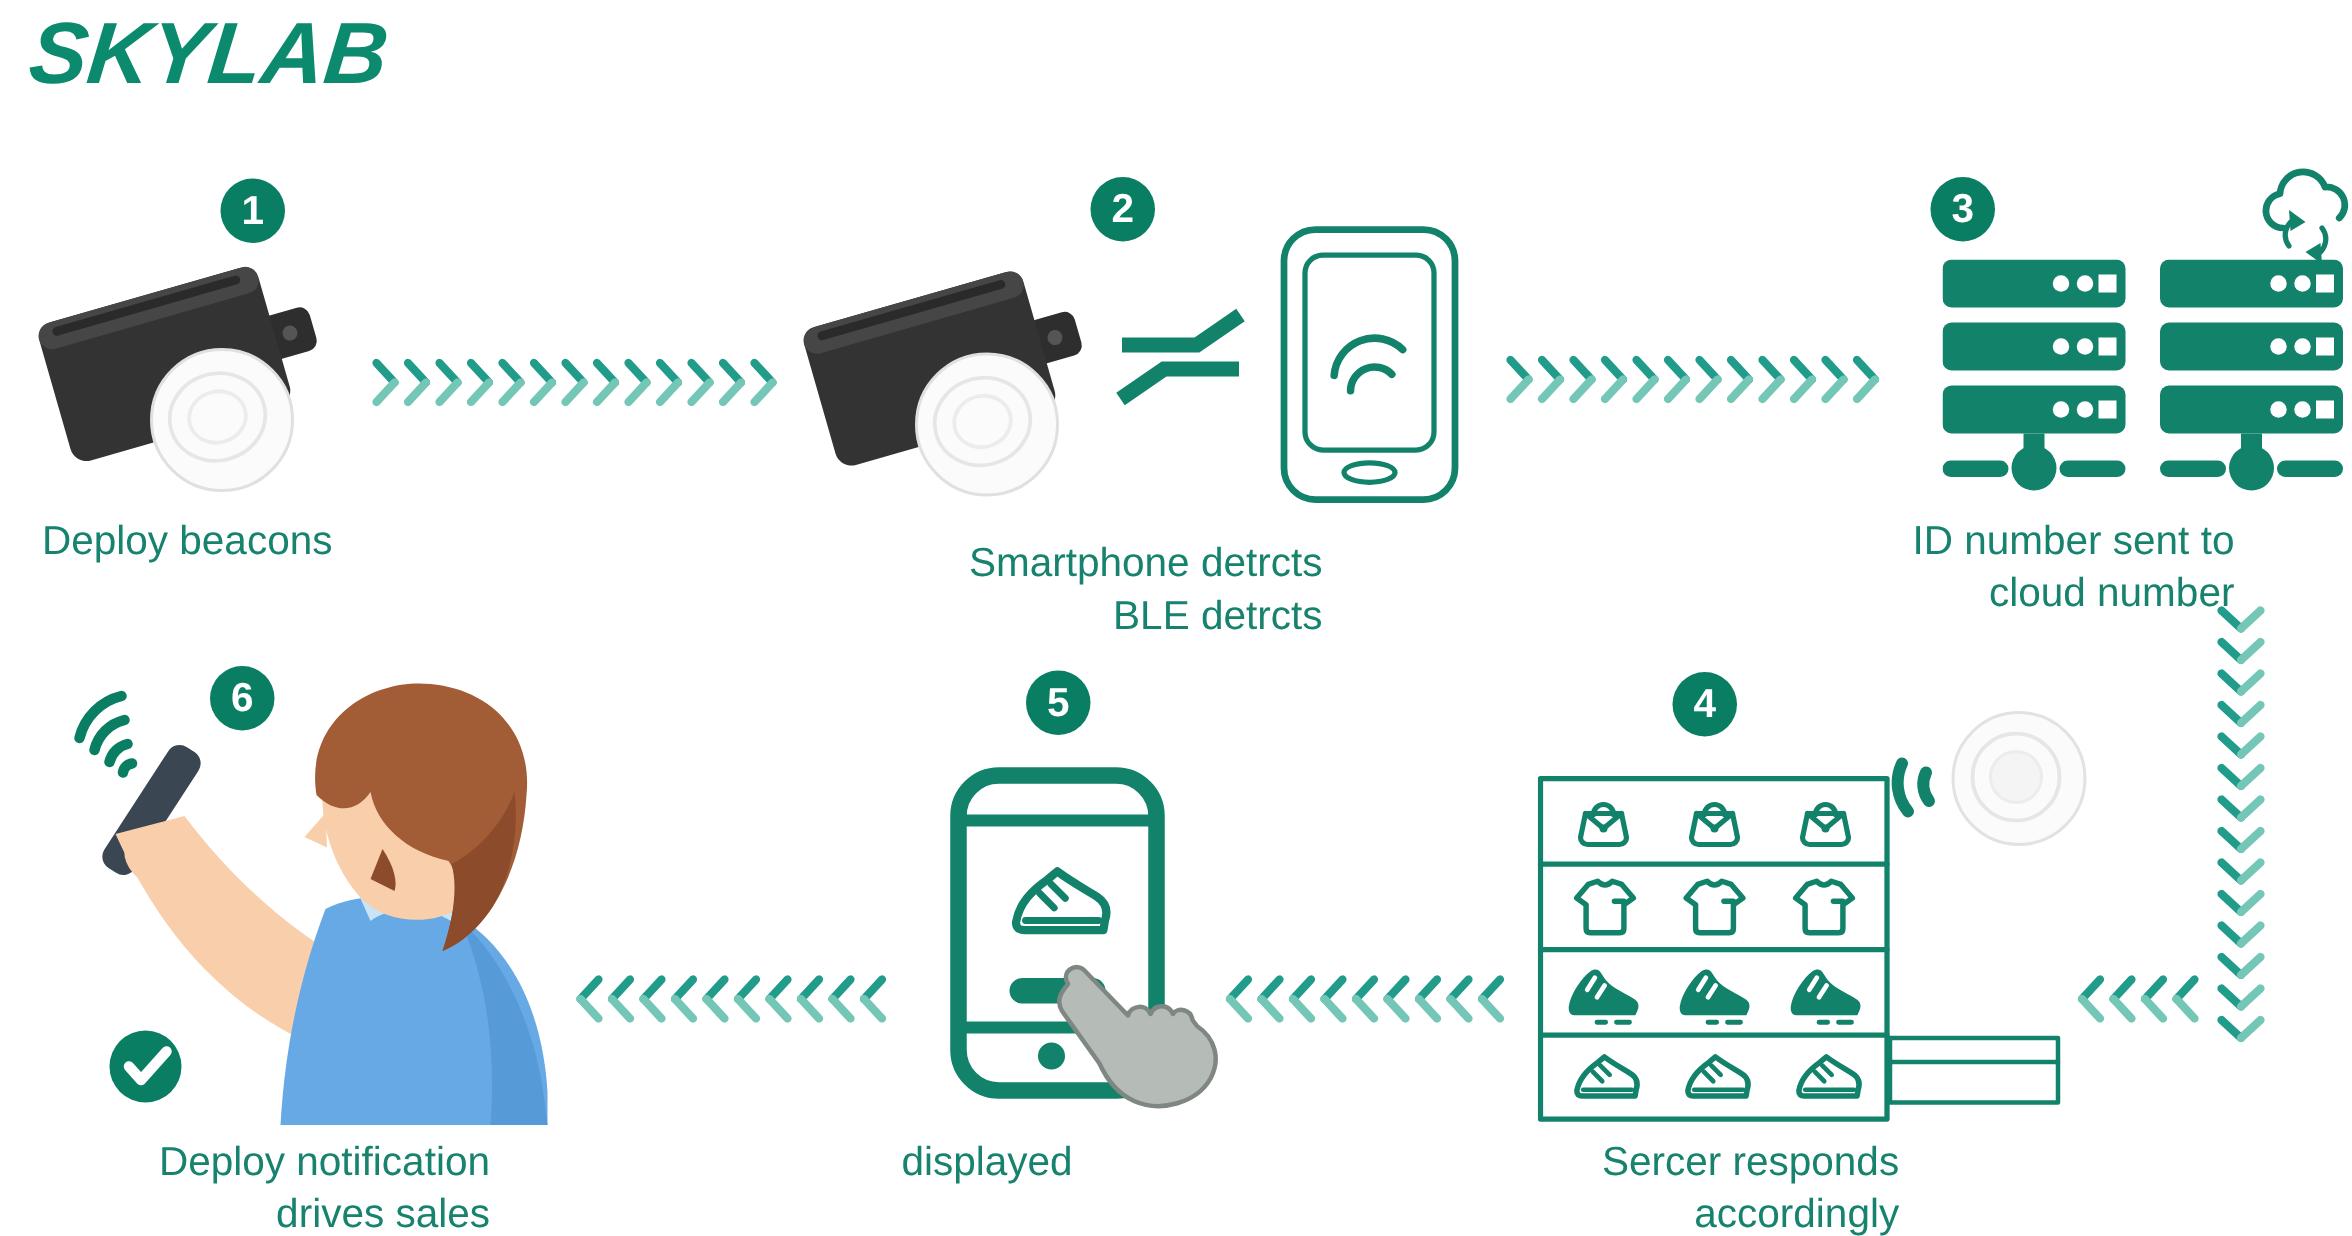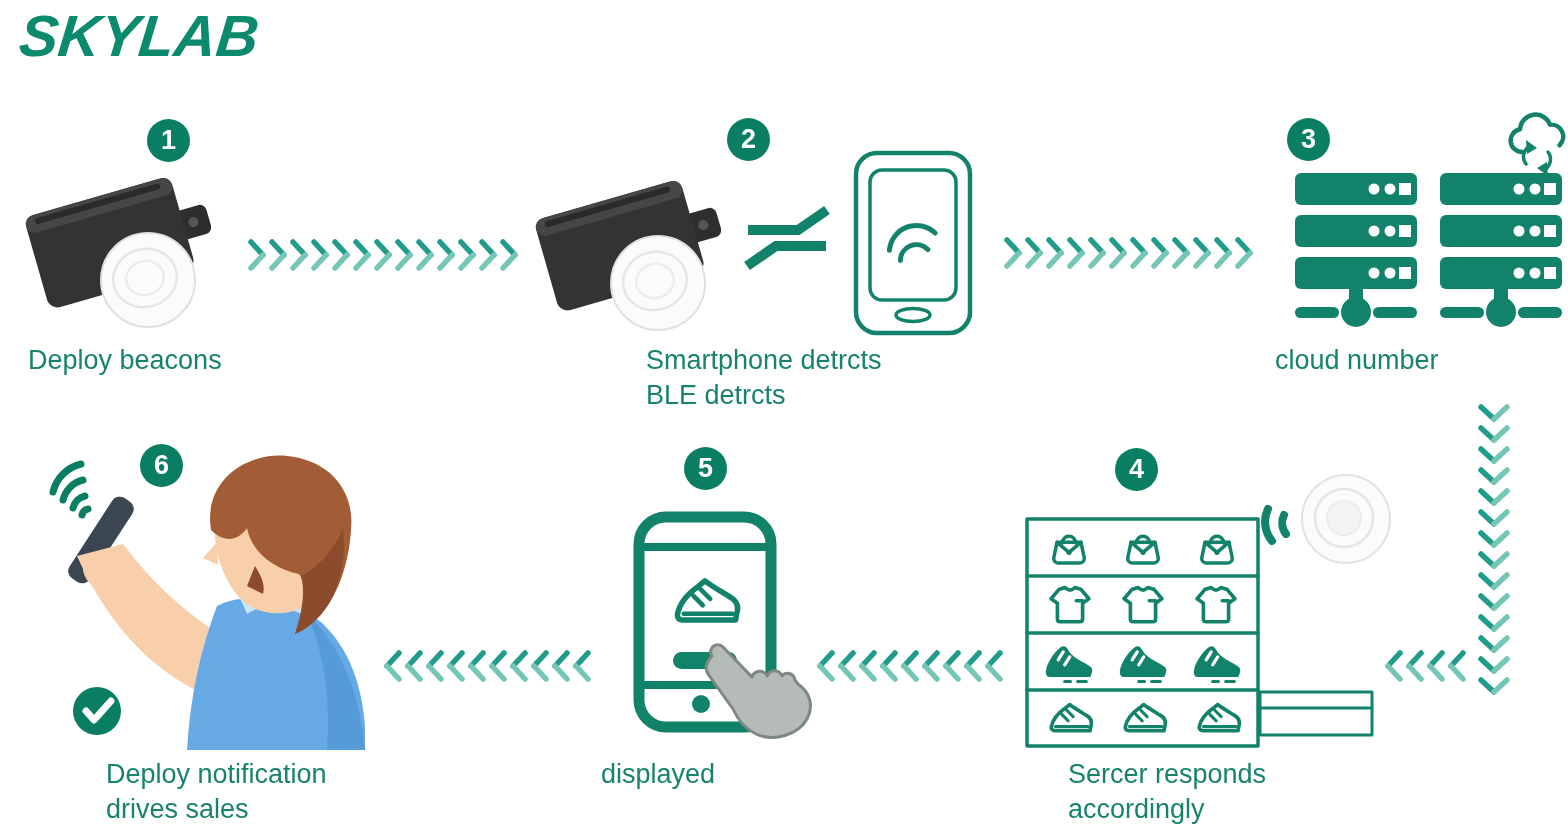--- a/index.html
+++ b/index.html
@@ -7,21 +7,21 @@
           font-family:"Liberation Sans",sans-serif;}
   .abs{position:absolute;}
   
   #logo{left:20px;top:2px;font-size:58px;font-weight:800;font-style:italic;
         letter-spacing:0px;color:var(--logoGreen);transform:skewX(-6deg);}
   
   .badge{width:43px;height:43px;border-radius:50%;background:var(--badge);color:#fff;
          display:flex;align-items:center;justify-content:center;
          font-size:27px;font-weight:700;}
   
-  .lbl{color:var(--textTeal);font-size:27px;line-height:35px;white-space:nowrap;}
+  .lbl{color:var(--textTeal);font-size:27px;line-height:35px;white-space:nowrap;text-align:right;}
   
   .ts{fill:none;stroke:var(--teal);stroke-linecap:round;stroke-linejoin:round;}
   .tf{fill:var(--teal);stroke:none;}
   .s22{stroke-width:2.2}.s26{stroke-width:2.6}.s35{stroke-width:3.5}
   .s45{stroke-width:4.5}.s5{stroke-width:5}
   .arrowrun{display:flex;}
   .arrowrun.v{flex-direction:column;}
   .arrowrun svg{display:block;}
 </style>
 </head>
@@ -113,37 +113,38 @@
   </svg>
   <svg class="abs" style="left:851px;top:148px" width="124" height="190" viewBox="0 0 124 190">
     <rect class="ts s45" x="5" y="5" width="114" height="180" rx="21"></rect>
     <rect class="ts s35" x="19" y="22" width="86" height="130" rx="12"></rect>
     <g transform="rotate(-10 62 92)">
       <path class="ts s5" d="M37,98 a27,27 0 0 1 48,-9"></path>
       <path class="ts s5" d="M46,110 a16,16 0 0 1 29,-6"></path>
     </g>
     <ellipse class="ts s35" cx="62" cy="167" rx="17" ry="6.5"></ellipse>
   </svg>
-  <div class="abs lbl" style="left:646px;top:343px">
+  <div class="abs lbl" style="left:646px;top:358px">
     <div>Smartphone detrcts</div>
     <div>BLE detrcts</div>
   </div>
 
   <svg class="abs" style="left:1295px;top:173px" width="270" height="160" viewBox="0 0 270 160">
     <use href="#srv" x="0" y="0"></use>
     <use href="#srv" x="145" y="0"></use>
   </svg>
   <svg class="abs" style="left:1505px;top:104px" width="64" height="80" viewBox="0 0 64 80">
     <path class="ts s45" d="M17,48 a11.5,11.5 0 0 1 -2,-22.8 a15.5,15.5 0 0 1 30,-4.5 a12,12 0 0 1 9.5,20.6"></path>
     <path class="ts s35" d="M21,60 A12,12 0 0 1 25,42"></path>
     <polygon class="tf" points="21,36 32,44 22,50"></polygon>
     <path class="ts s35" d="M43,48 A12,12 0 0 1 39,66"></path>
     <polygon class="tf" points="43,72 32,64 42,58"></polygon>
   </svg>
   <div class="abs lbl" style="left:1275px;top:343px">
+    <div>ID number sent to</div>
     <div>cloud number</div>
   </div>
 
   <svg class="abs" style="left:1025px;top:517px" width="235" height="231" viewBox="0 0 235 231">
     <rect class="ts s35" x="2" y="2" width="231" height="227"></rect>
     <line class="ts s35" x1="2" y1="59" x2="233" y2="59"></line>
     <line class="ts s35" x1="2" y1="116" x2="233" y2="116"></line>
     <line class="ts s35" x1="2" y1="173" x2="233" y2="173"></line>
     <g>
       <use href="#bag" x="24" y="13" width="40" height="38"></use>

